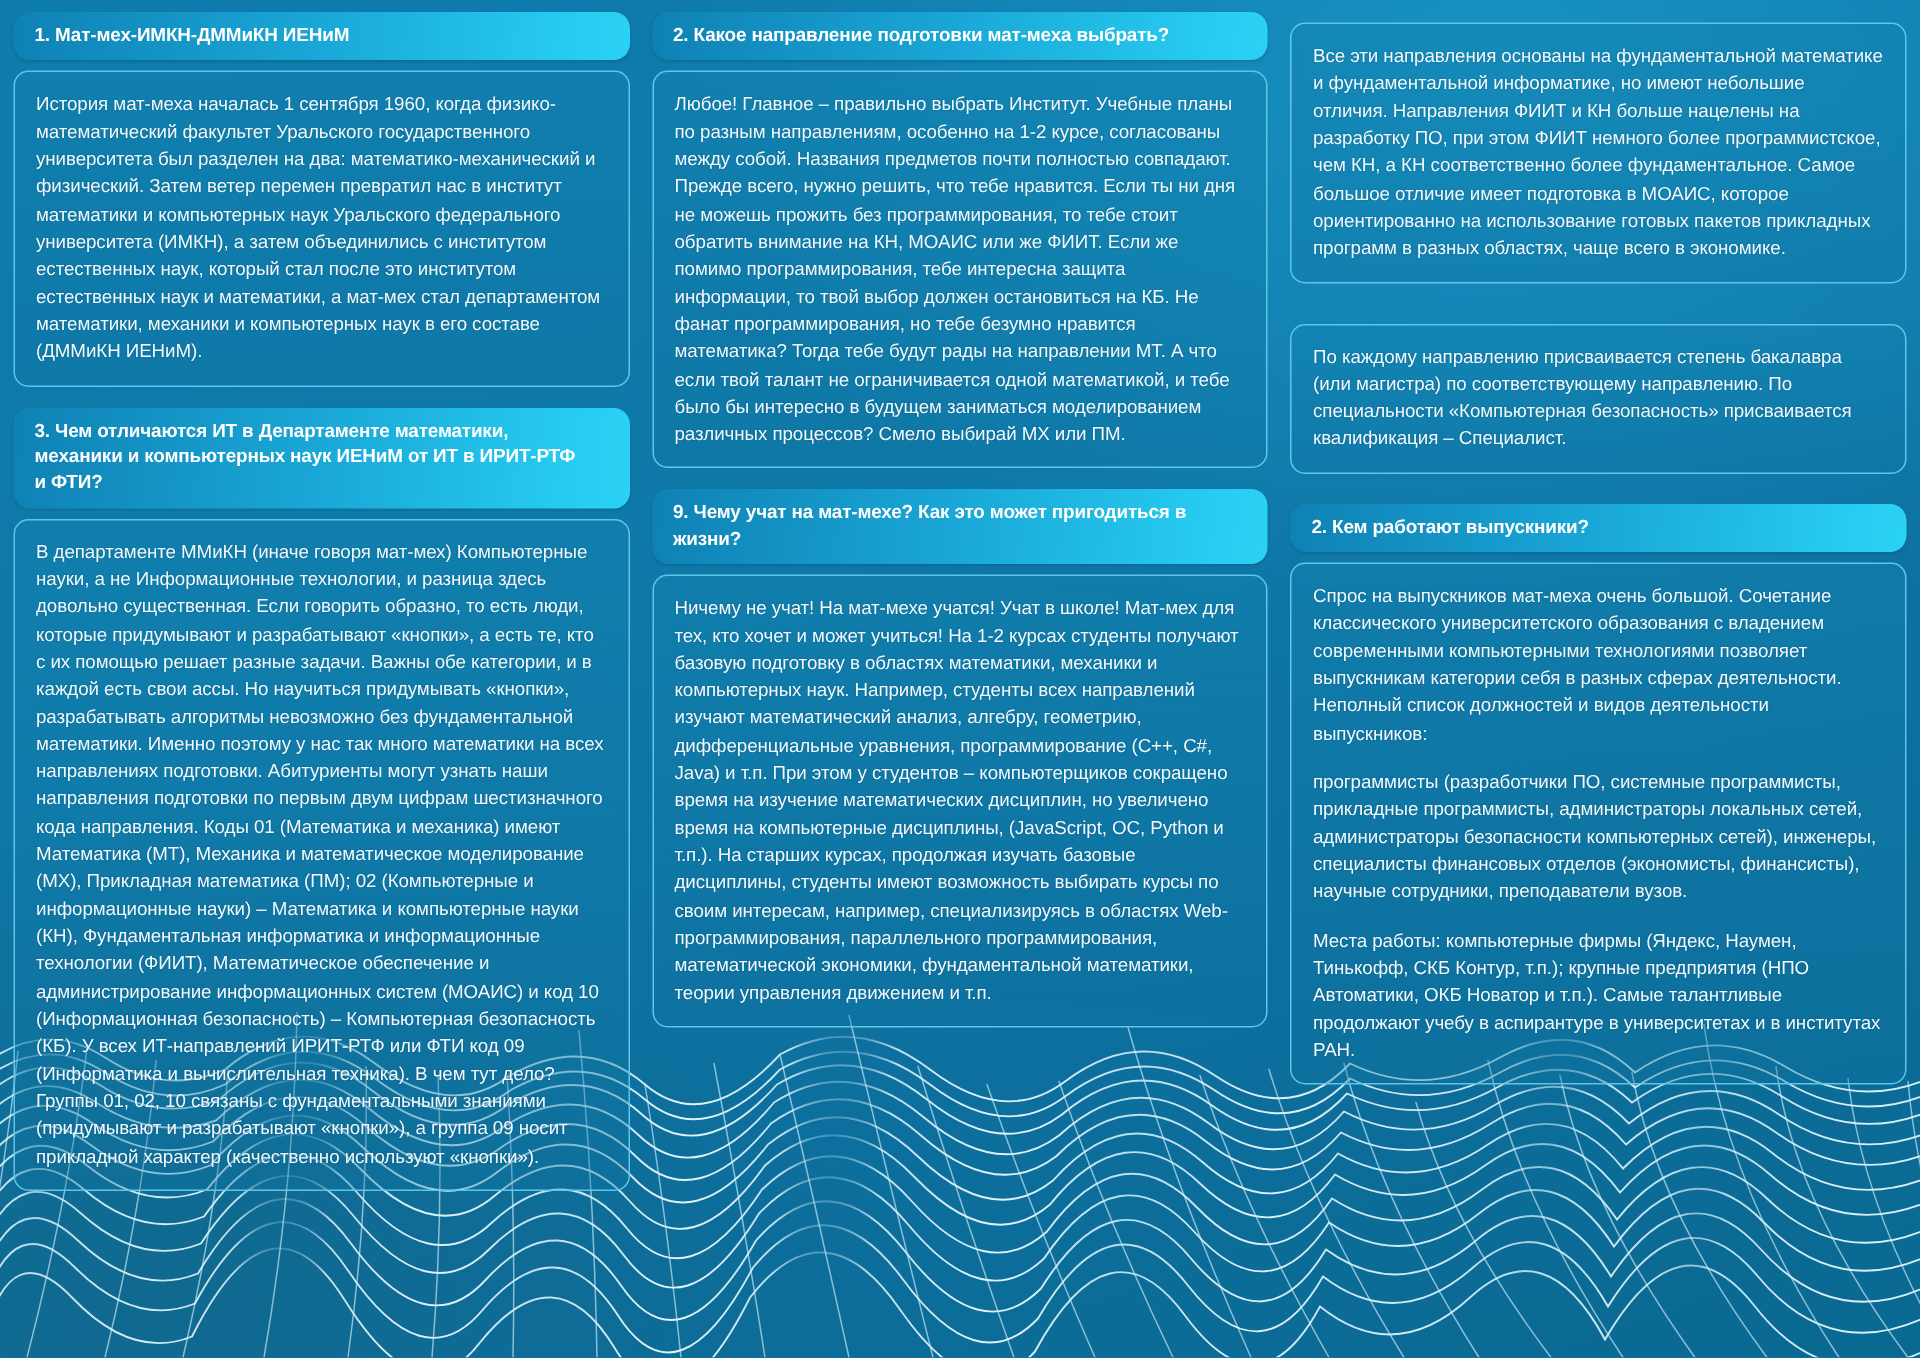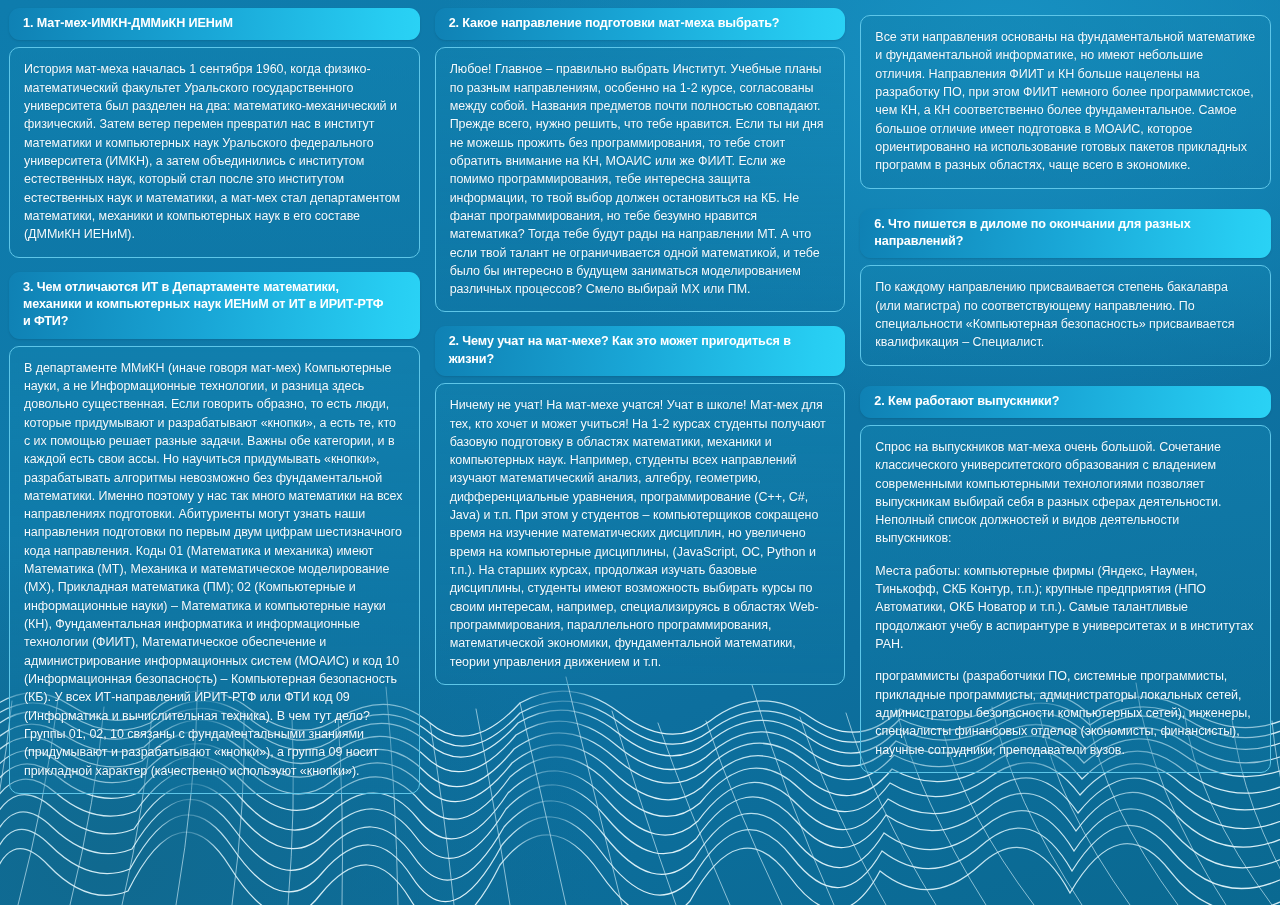--- a/index.html
+++ b/index.html
@@ -177,47 +177,46 @@
   <div class="column">
 
     <div class="card">
       <div class="card-header">2. Какое направление подготовки мат-меха выбрать?</div>
       <div class="card-body">
         <p>Любое! Главное – правильно выбрать Институт. Учебные планы по разным направлениям, особенно на 1-2 курсе, согласованы между собой. Названия предметов почти полностью совпадают. Прежде всего, нужно решить, что тебе нравится. Если ты ни дня не можешь прожить без программирования, то тебе стоит обратить внимание на КН, МОАИС или же ФИИТ. Если же помимо программирования, тебе интересна защита информации, то твой выбор должен остановиться на КБ. Не фанат программирования, но тебе безумно нравится математика? Тогда тебе будут рады на направлении МТ. А что если твой талант не ограничивается одной математикой, и тебе было бы интересно в будущем заниматься моделированием различных процессов? Смело выбирай МХ или ПМ.</p>
       </div>
     </div>
 
     <div class="card">
-      <div class="card-header">2. Чему учат на мат-мехе? Как это может пригодиться в жизни?</div>
+      <div class="card-header">9. Чему учат на мат-мехе? Как это может пригодиться в жизни?</div>
       <div class="card-body">
         <p>Ничему не учат! На мат-мехе учатся! Учат в школе! Мат-мех для тех, кто хочет и может учиться! На 1-2 курсах студенты получают базовую подготовку в областях математики, механики и компьютерных наук. Например, студенты всех направлений изучают математический анализ, алгебру, геометрию, дифференциальные уравнения, программирование (С++, C#, Java) и т.п. При этом у студентов – компьютерщиков сокращено время на изучение математических дисциплин, но увеличено время на компьютерные дисциплины, (JavaScript, ОС, Python и т.п.). На старших курсах, продолжая изучать базовые дисциплины, студенты имеют возможность выбирать курсы по своим интересам, например, специализируясь в областях Web-программирования, параллельного программирования, математической экономики, фундаментальной математики, теории управления движением и т.п.</p>
       </div>
     </div>
 
   </div>
 
   <div class="column">
 
     <div class="card gap-lg">
       <div class="card-body">
         <p>Все эти направления основаны на фундаментальной математике и фундаментальной информатике, но имеют небольшие отличия. Направления ФИИТ и КН больше нацелены на разработку ПО, при этом ФИИТ немного более программистское, чем КН, а КН соответственно более фундаментальное. Самое большое отличие имеет подготовка в МОАИС, которое ориентированно на использование готовых пакетов прикладных программ в разных областях, чаще всего в экономике.</p>
       </div>
     </div>
 
     <div class="card gap-lg">
-      <div class="card-header">6. Что пишется в диломе по окончании для разных направлений?</div>
       <div class="card-body">
         <p>По каждому направлению присваивается степень бакалавра (или магистра) по соответствующему направлению. По специальности «Компьютерная безопасность» присваивается квалификация – Специалист.</p>
       </div>
     </div>
 
     <div class="card">
       <div class="card-header">2. Кем работают выпускники?</div>
       <div class="card-body">
-        <p>Спрос на выпускников мат-меха очень большой. Сочетание классического университетского образования с владением современными компьютерными технологиями позволяет выпускникам выбирай себя в разных сферах деятельности. Неполный список должностей и видов деятельности выпускников:</p>
+        <p>Спрос на выпускников мат-меха очень большой. Сочетание классического университетского образования с владением современными компьютерными технологиями позволяет выпускникам категории себя в разных сферах деятельности. Неполный список должностей и видов деятельности выпускников:</p>
+        <p>программисты (разработчики ПО, системные программисты, прикладные программисты, администраторы локальных сетей, администраторы безопасности компьютерных сетей),  инженеры, специалисты финансовых отделов (экономисты, финансисты), научные сотрудники, преподаватели вузов.</p>
         <p>Места работы: компьютерные фирмы (Яндекс, Наумен, Тинькофф, СКБ Контур, т.п.); крупные предприятия (НПО Автоматики, ОКБ Новатор и т.п.). Самые талантливые продолжают учебу в аспирантуре в университетах и в институтах РАН.</p>
-        <p>программисты (разработчики ПО, системные программисты, прикладные программисты, администраторы локальных сетей, администраторы безопасности компьютерных сетей),  инженеры, специалисты финансовых отделов (экономисты, финансисты), научные сотрудники, преподаватели вузов.</p>
       </div>
     </div>
 
   </div>
 
 </div>
 
 </body></html>

